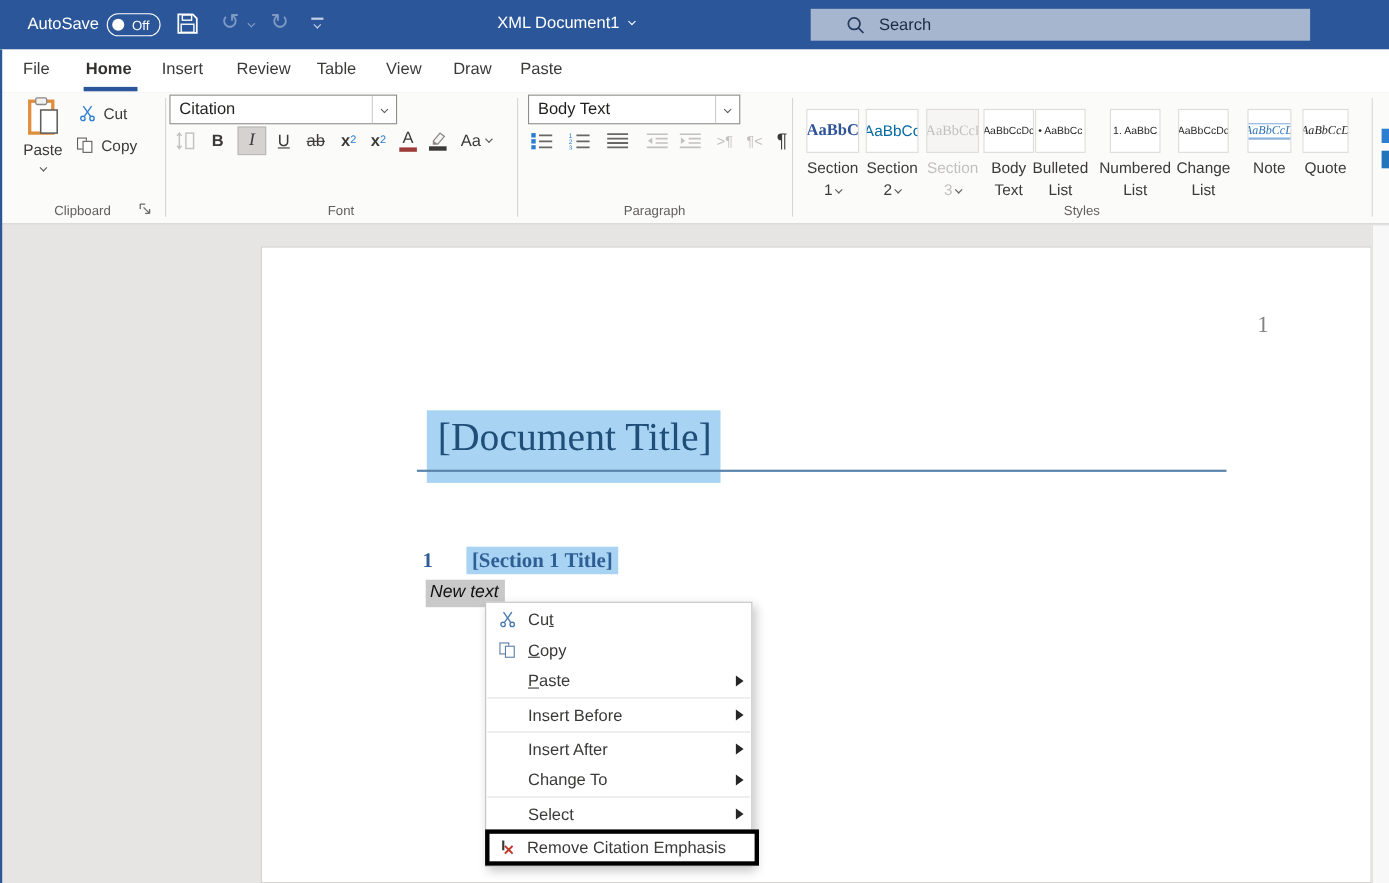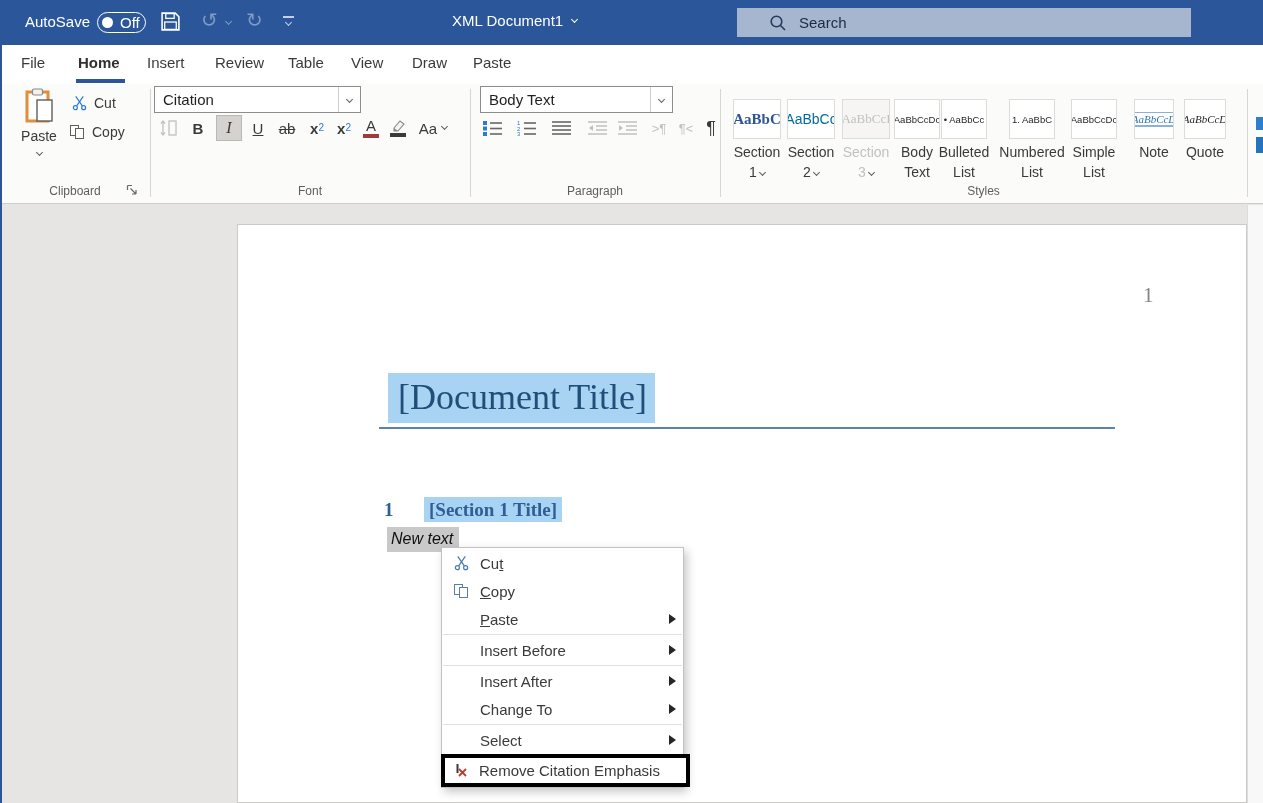--- a/index.html
+++ b/index.html
@@ -4,21 +4,21 @@
 <style>
   * { box-sizing: border-box; margin: 0; padding: 0; }
   html,body { width:1263px; height:803px; }
   body { font-family:"Liberation Sans", sans-serif; position:relative; background:#e6e5e4; overflow:hidden; }
 
   
   .titlebar { position:absolute; left:0; top:0; width:1263px; height:45px; background:#2b579a; color:#fff; }
   .tb-label { position:absolute; font-size:15px; top:13px; }
   .toggle { position:absolute; left:97px; top:12px; width:49px; height:21px; border:1px solid #fff; border-radius:11px; display:flex; align-items:center; cursor:pointer; }
   .toggle .knob { width:11px; height:11px; border-radius:50%; background:#fff; margin-left:4px; }
-  .toggle .state { font-size:15px; margin-left:7px; color:#fff; }
+  .toggle .state { font-size:12px; margin-left:7px; color:#fff; }
   .tb-ic { position:absolute; display:flex; align-items:center; justify-content:center; }
   .glyph-btn { font-size:20px; color:#7f9ac4; line-height:1; }
   .qat-ic { display:flex; flex-direction:column; align-items:center; gap:2px; color:#c3d0e6; }
   .qat-ic .bar { width:11px; height:2px; background:currentColor; }
   .chev { width:6px; height:6px; border-right:1.6px solid currentColor; border-bottom:1.6px solid currentColor; transform:rotate(45deg); display:inline-block; }
   .chev.sm { width:5px; height:5px; border-width:1.3px; }
   .doc-title-btn { position:absolute; left:452px; top:12px; display:flex; align-items:center; gap:9px; font-size:15px; color:#fff; cursor:pointer; }
   .search-box { position:absolute; left:737px; top:8px; width:454px; height:29px; background:#a6b6ce; }
   .search-box svg { position:absolute; left:32px; top:6px; }
   .search-box input { width:100%; height:100%; background:transparent; border:none; outline:none; padding-left:62px; font-size:15px; font-family:"Liberation Sans",sans-serif; color:#16263f; }
@@ -70,21 +70,21 @@
   .card-dis .sp { background:#f6f5f4; }
   .card-dis .sline { color:#c3c1bf; }
   .frag { position:absolute; width:7px; }
 
   
   .canvas { position:absolute; left:0; top:205px; width:1263px; height:598px; background:#e6e5e4; }
   .edge { position:absolute; left:0; top:45px; width:2px; height:758px; background:#2b579a; }
   .page { position:absolute; left:237px; top:19px; width:1010px; height:579px; background:#fff; border:1px solid #cbcac9; }
   .scrolltrack { position:absolute; left:1247px; top:0; width:16px; height:598px; background:#f8f8f8; border-left:1px solid #dddcdb; }
   .pagenum { position:absolute; left:905px; top:58px; font-family:"Liberation Serif",serif; font-size:21px; color:#848484; }
-  .title-sel { position:absolute; left:150px; top:148px; background:#a9d3f2; font-family:"Liberation Serif",serif; font-size:36px; line-height:48px; color:#1f4e79; padding:0 8px 2px 10px; cursor:text; }
+  .title-sel { position:absolute; left:150px; top:148px; background:#a9d3f2; font-family:"Liberation Serif",serif; font-size:36px; line-height:48px; color:#1f4e79; padding:0 8px 18px 10px; cursor:text; }
   .title-rule { position:absolute; left:141px; top:202px; width:736px; height:2px; background:#5b84ad; }
   .sec-num { position:absolute; left:146px; top:274px; font-family:"Liberation Serif",serif; font-weight:bold; font-size:19px; color:#2e5e94; }
   .sec-sel { position:absolute; left:186px; top:272px; background:#a9d3f2; font-family:"Liberation Serif",serif; font-weight:bold; font-size:19px; line-height:25px; color:#2e5e94; padding:0 5px; cursor:text; }
   .new-text { position:absolute; left:149px; top:302px; background:#c9c9c9; font-style:italic; font-size:16px; line-height:22px; color:#0f0f0f; padding:1px 6px 2px 4px; cursor:text; }
 
   
   .menu { position:absolute; left:441px; top:547px; width:243px; background:#fff; border:1px solid #c4c2c0; box-shadow:3px 4px 9px rgba(0,0,0,.22); padding-top:1px; z-index:50; }
   .mi { height:28px; display:flex; align-items:center; font-size:15px; color:#3b3a39; cursor:pointer; }
   .mi .ic { width:38px; display:flex; justify-content:center; align-items:center; }
   .mi .lbl { flex:1; }
@@ -335,21 +335,21 @@
       <div class="sp" style="width:46px">
           <span class="pv-sm">1. AaBbC</span>
         </div>
       <div class="sline">Numbered</div>
       <div class="sline">List</div>
     </div>
     <div class="stylecard" style="left:1068px; width:52px">
       <div class="sp" style="width:46px">
           <span class="pv-sm">AaBbCcDc</span>
         </div>
-      <div class="sline">Simple</div>
+      <div class="sline">Change</div>
       <div class="sline">List</div>
     </div>
     <div class="stylecard" style="left:1134px; width:40px">
       <div class="sp" style="width:40px">
           <span class="pv-note">AaBbCcD</span>
         </div>
       <div class="sline">Note</div>
     </div>
     <div class="stylecard" style="left:1182px; width:46px">
       <div class="sp" style="width:42px">

